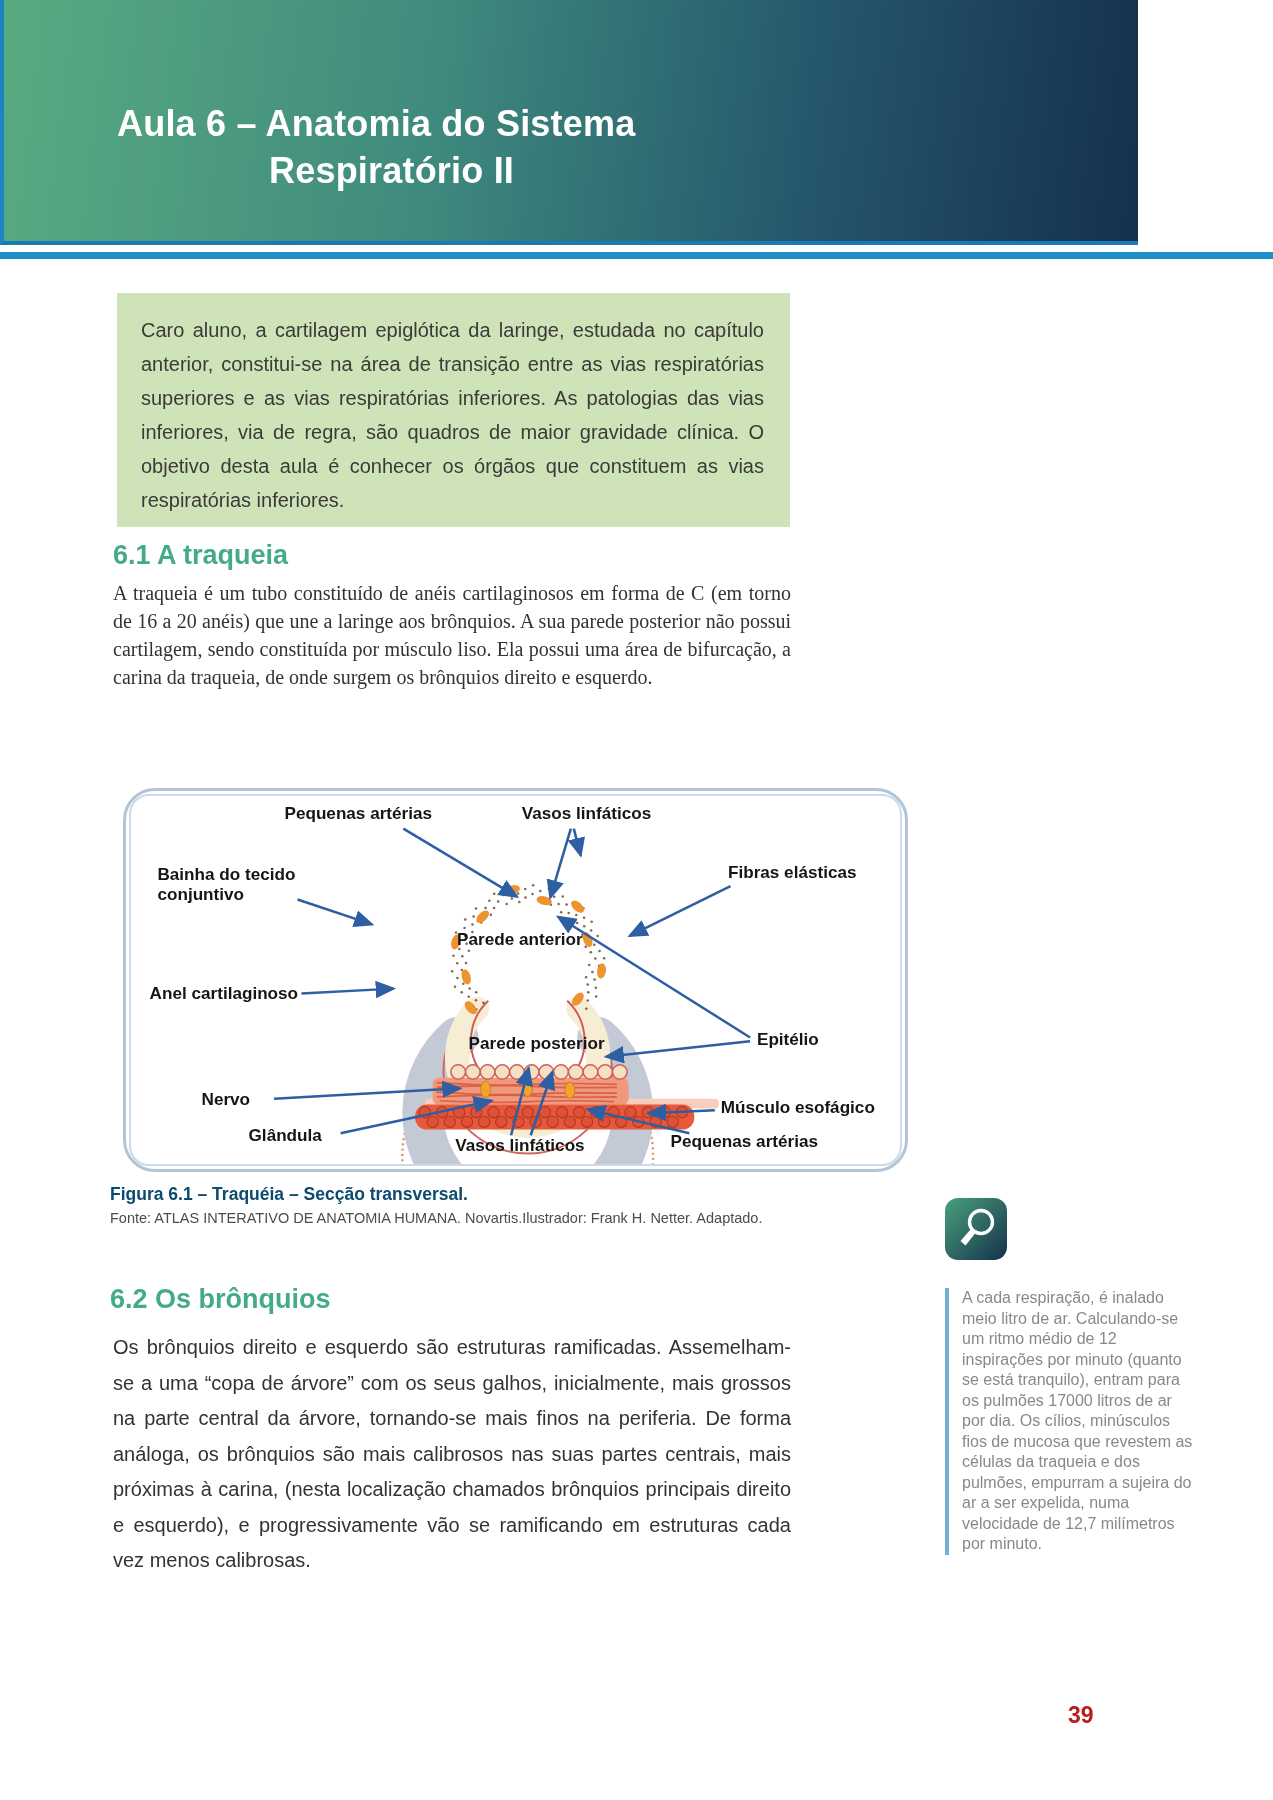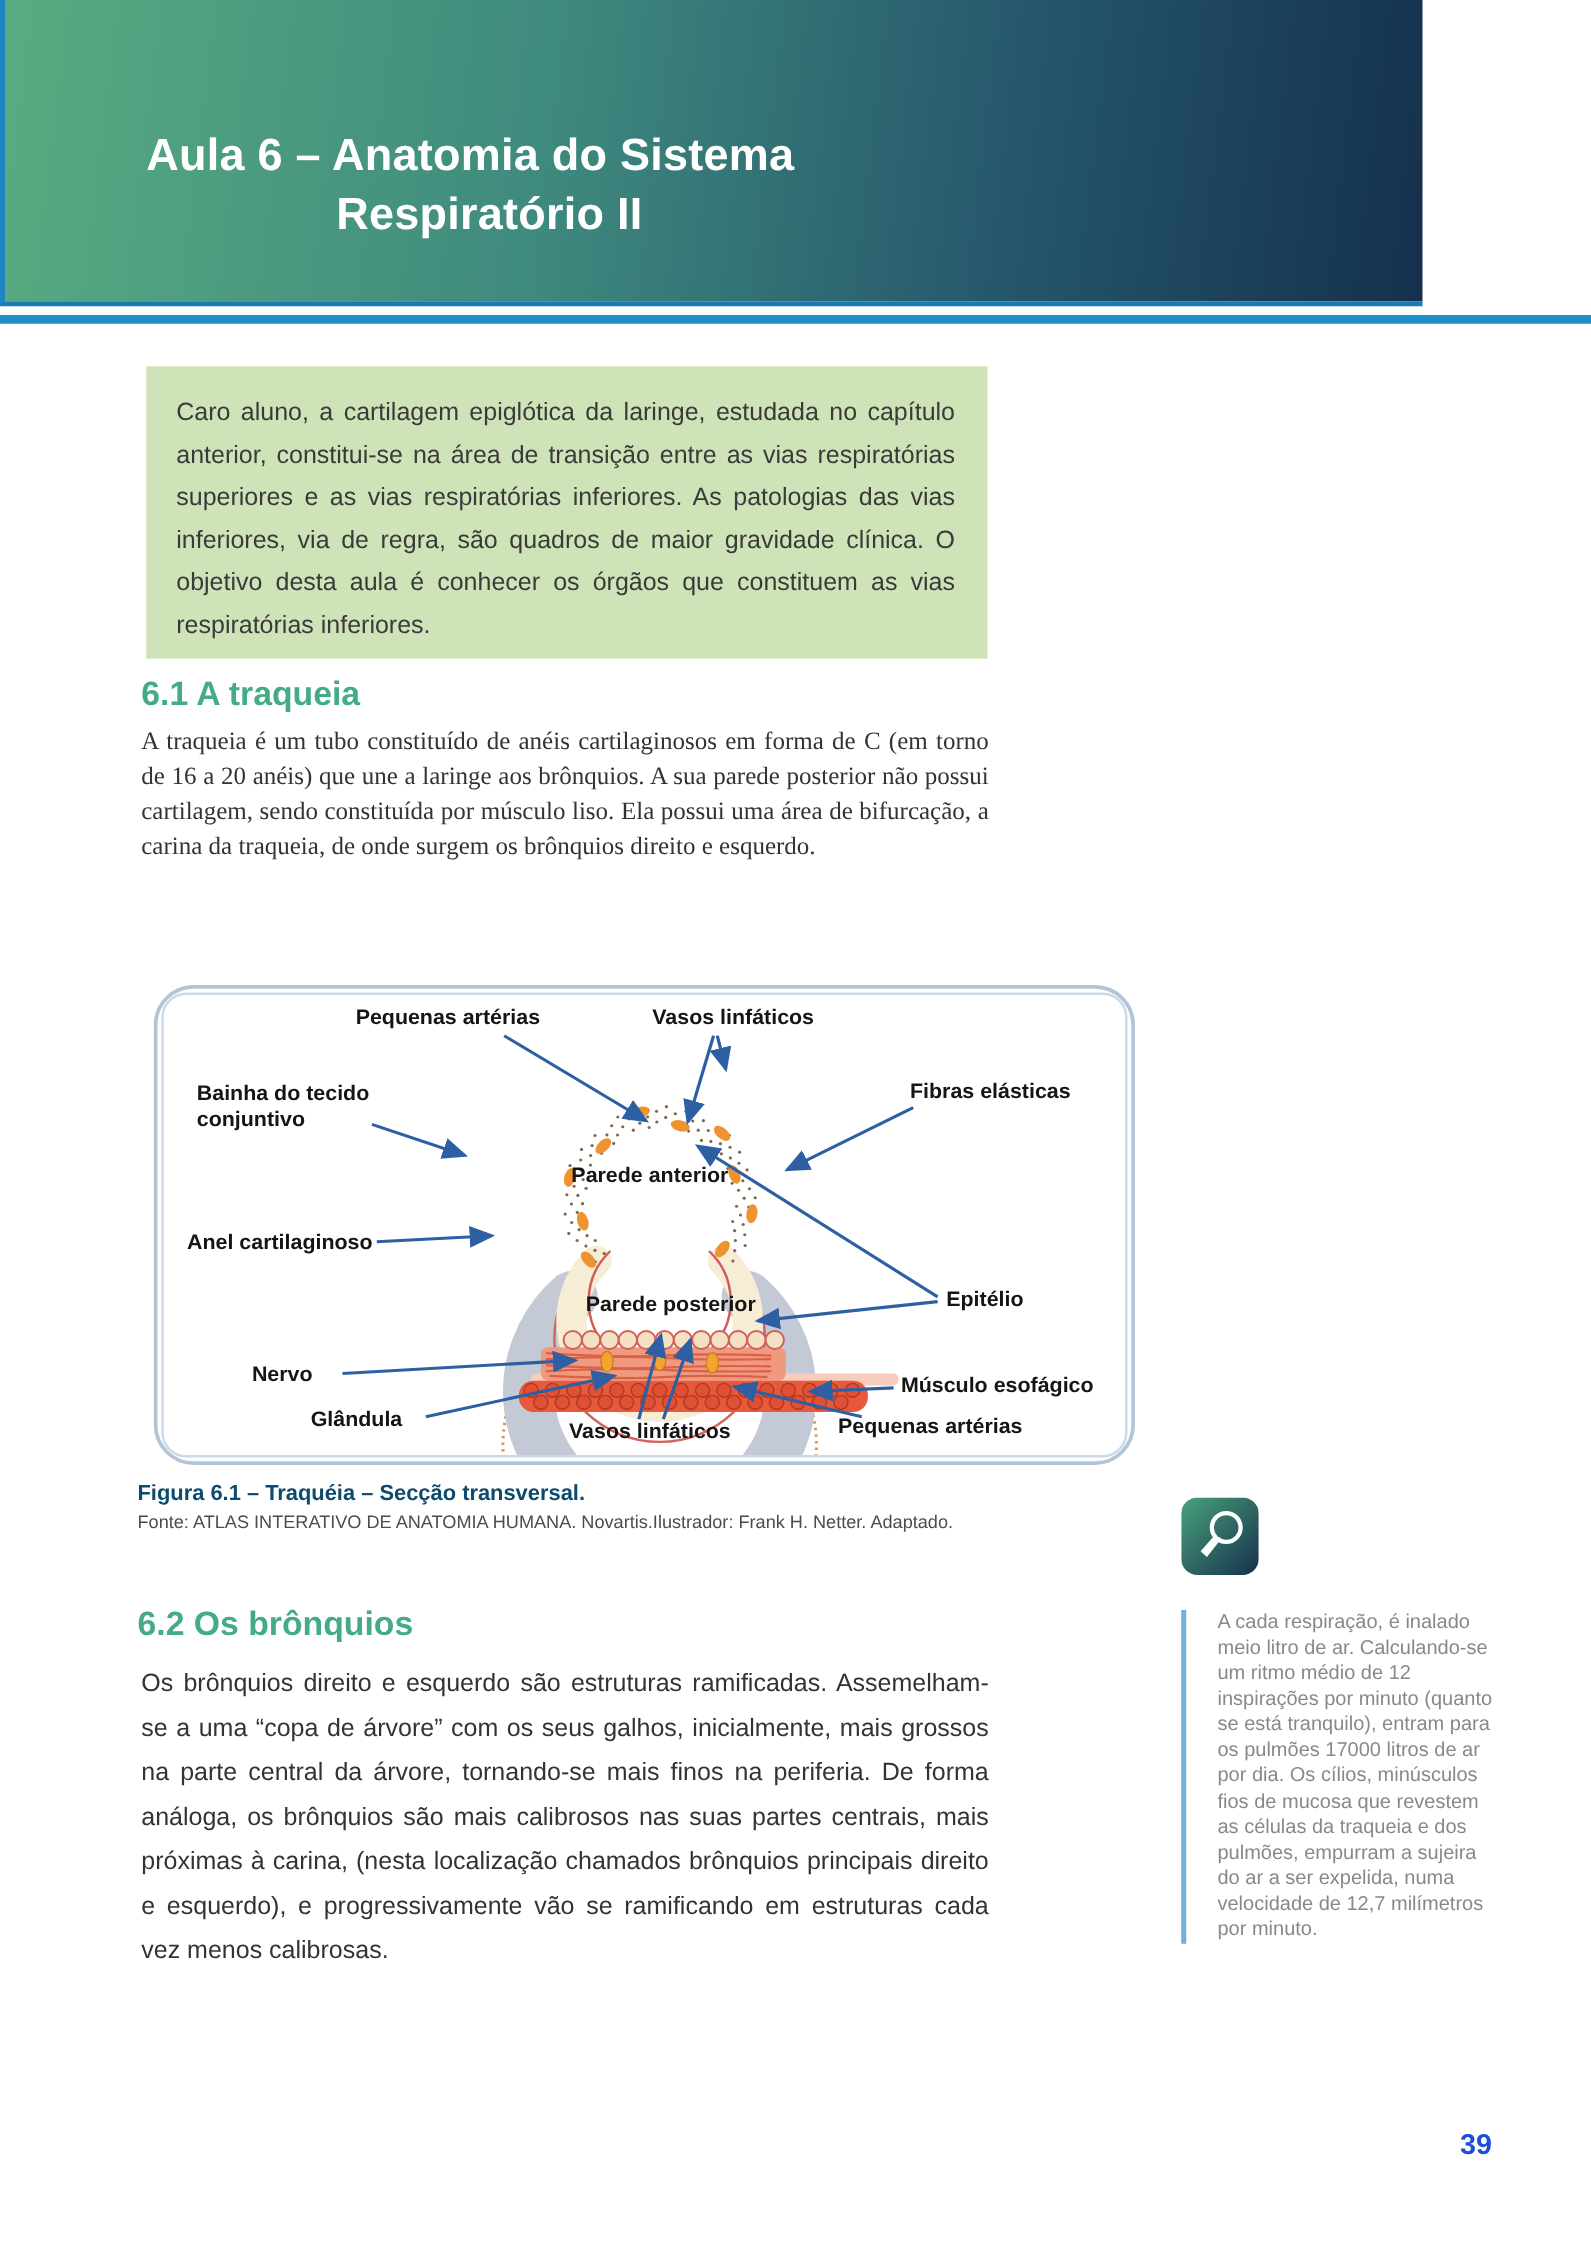--- a/index.html
+++ b/index.html
@@ -37,23 +37,23 @@
              font-weight:bold;fill:#151515;}
   .fig-arrow{stroke:#2e5fa3;stroke-width:2.6;}
 
   .caption{position:absolute;left:110px;top:1184px;width:740px;}
   .caption .cap-main{font-size:17.5px;font-weight:bold;color:#0c4a6e;}
   .caption .cap-src{font-size:14.5px;color:#4c4c4c;margin-top:5px;}
 
   
   .side-icon{position:absolute;left:945px;top:1198px;width:62px;height:62px;}
   .side-note{position:absolute;left:945px;top:1288px;width:252px;box-sizing:border-box;
-             border-left:4px solid #72b1d6;padding-left:25px;
+             border-left:4px solid #72b1d6;padding-left:13px;
              font-size:16px;line-height:20.5px;color:#85898e;}
-  .page-num{position:absolute;left:1168px;top:1702px;font-size:23px;font-weight:bold;color:#1d4ed8;}
+  .page-num{position:absolute;left:1068px;top:1702px;font-size:23px;font-weight:bold;color:#b91c1c;}
 </style>
 </head>
 <body>
 
 <div class="page">
 
   <div class="header">
     <div class="header-title"><span>Aula 6 – Anatomia do Sistema</span><span class="l2">Respiratório II</span></div>
   </div>
   <div class="blue-rule"></div>

